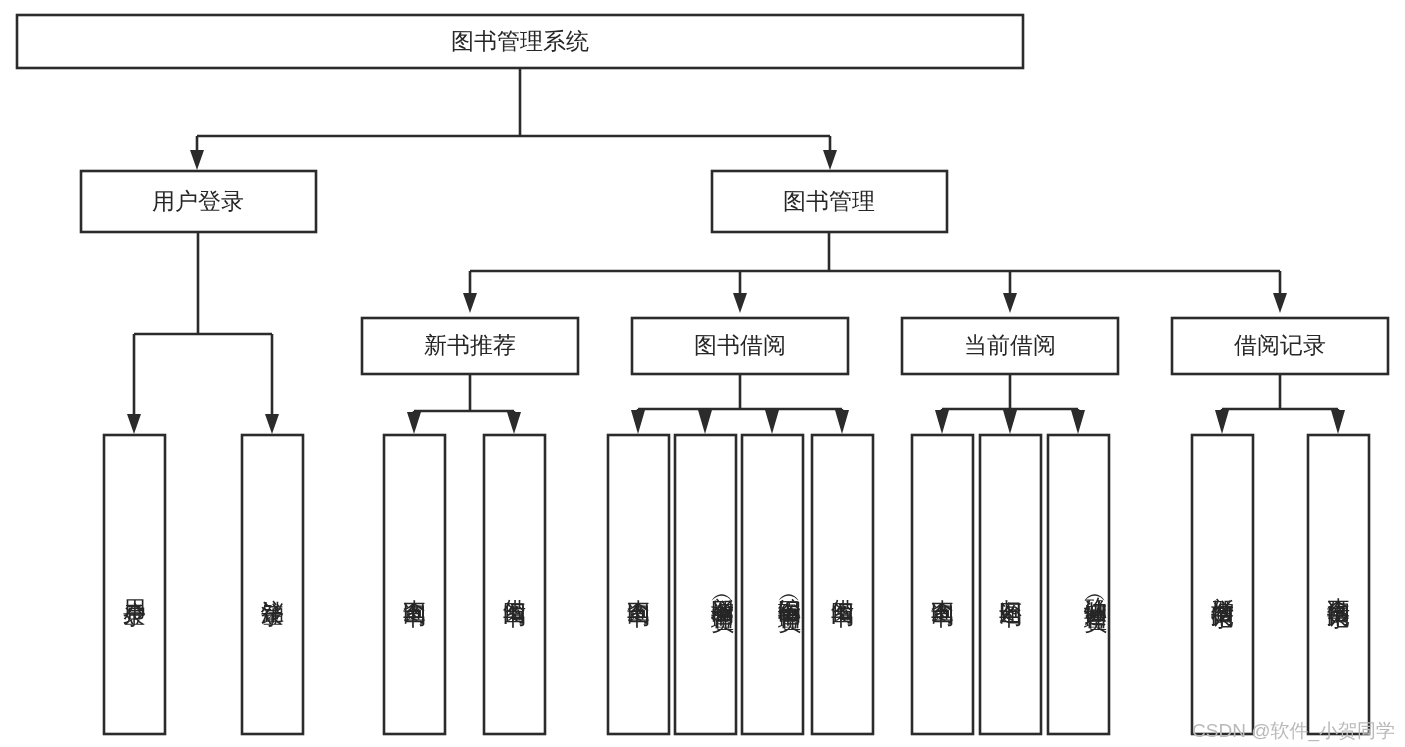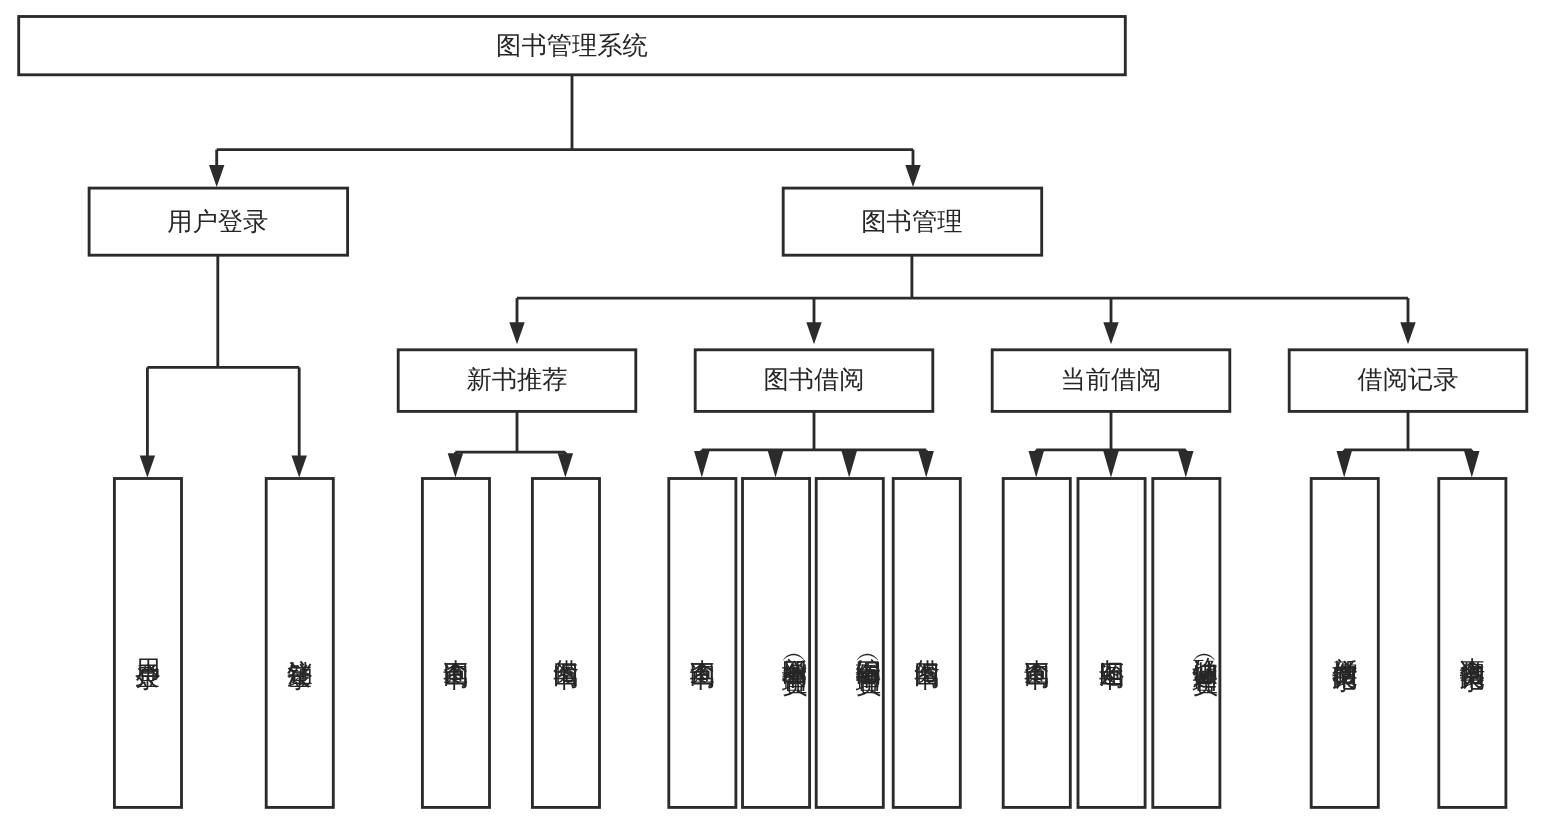--- a/index.html
+++ b/index.html
@@ -238,14 +238,15 @@
   <div class="vlabel" style="left:742px; top:441px; width:61px; height:293px;">编辑图书（管理员）</div>
   <div class="vlabel centered" style="left:812px; top:435px; width:61px; height:299px;">借阅图书</div>
 
   <div class="vlabel centered" style="left:912px; top:435px; width:61px; height:299px;">查询图书</div>
   <div class="vlabel centered" style="left:980px; top:435px; width:61px; height:299px;">归还图书</div>
   <div class="vlabel" style="left:1048px; top:441px; width:61px; height:293px;">确认归还（管理员）</div>
 
   <div class="vlabel centered" style="left:1192px; top:435px; width:61px; height:299px;">新增借阅记录</div>
   <div class="vlabel centered" style="left:1308px; top:435px; width:61px; height:299px;">查询借阅记录</div>
 
+  <div class="watermark">CSDN @软件_小贺同学</div>
 
 </div>
 
 </body></html>

